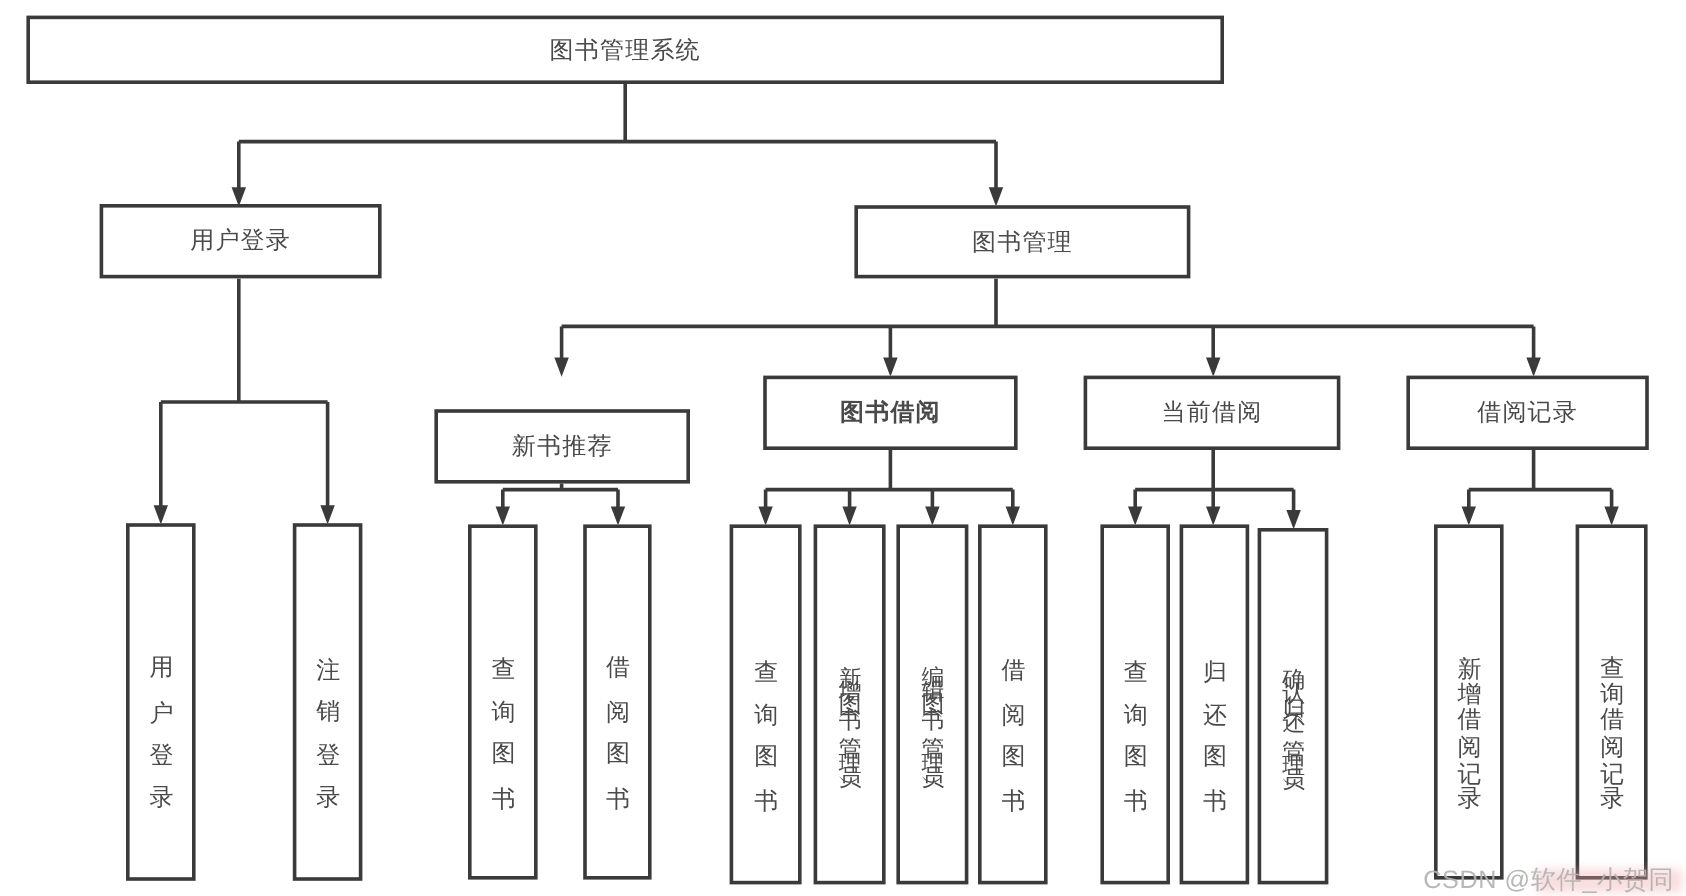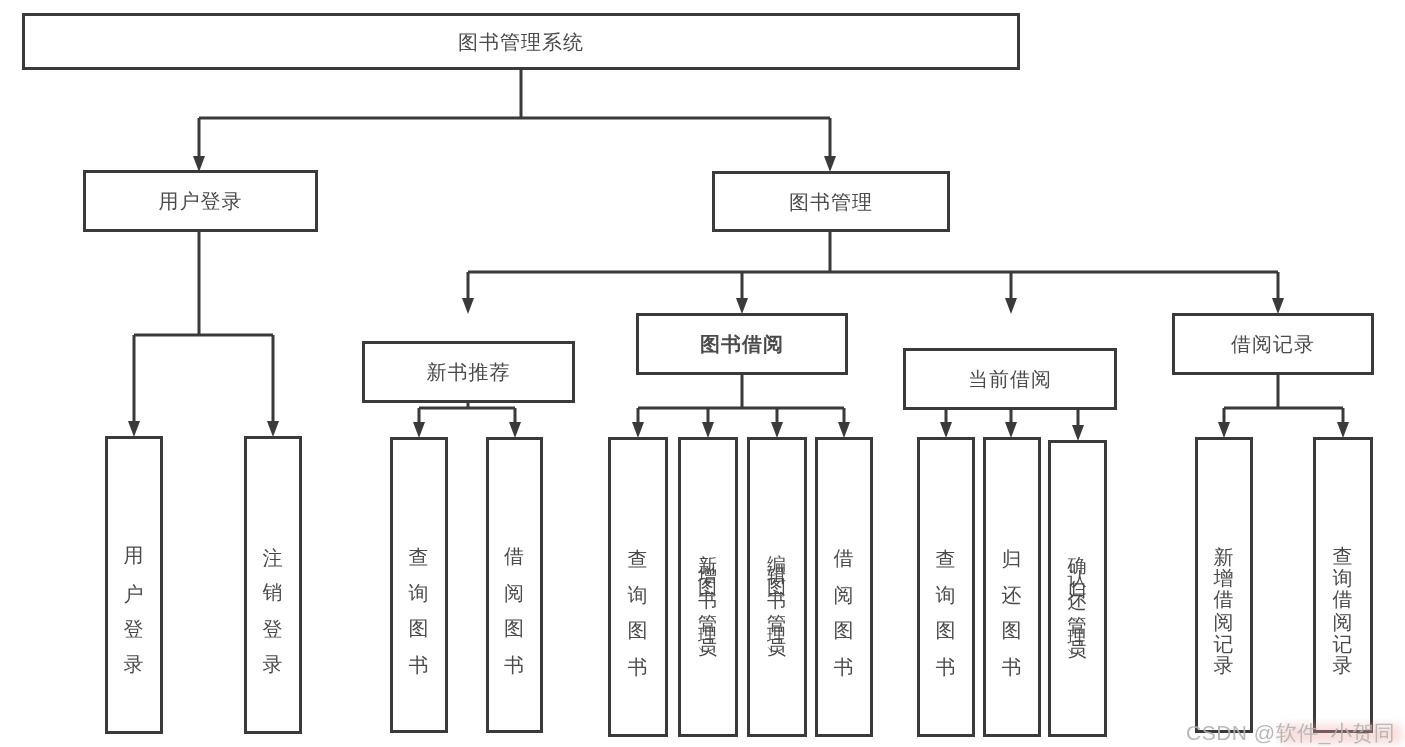--- a/index.html
+++ b/index.html
@@ -71,25 +71,25 @@
       <polygon points="1005,422 1017,422 1011,438"></polygon>
       <polygon points="1072,425 1084,425 1078,441"></polygon>
       <polygon points="1218,422 1230,422 1224,438"></polygon>
       <polygon points="1337,422 1349,422 1343,438"></polygon>
     </g>
   </svg>
 
   <div class="node h" style="left:22px;top:13px;width:998px;height:57px;">图书管理系统</div>
 
   <div class="node h" style="left:83px;top:170px;width:235px;height:62px;">用户登录</div>
-  <div class="node h" style="left:712px;top:171px;width:238px;height:61px;">图书管理</div>
+  <div class="node h" style="left:712px;top:171px;width:280px;height:61px;">图书管理</div>
 
   <div class="node h" style="left:362px;top:313px;width:213px;height:62px;margin-top:28px;">新书推荐</div>
   <div class="node h" style="left:636px;top:313px;width:212px;height:62px;font-weight:bold;">图书借阅</div>
-  <div class="node h" style="left:903px;top:313px;width:214px;height:62px;margin-top:35px;">当前借阅</div>
+  <div class="node h" style="left:903px;top:313px;width:214px;height:62px;">当前借阅</div>
   <div class="node h" style="left:1172px;top:313px;width:202px;height:62px;">借阅记录</div>
 
   <div class="node v v4" style="left:105px;top:436px;width:58px;height:298px;">用户登录</div>
   <div class="node v v4" style="left:244px;top:436px;width:58px;height:298px;">注销登录</div>
 
   <div class="node v v4" style="left:390px;top:437px;width:58px;height:296px;">查询图书</div>
   <div class="node v v4" style="left:486px;top:437px;width:57px;height:296px;">借阅图书</div>
 
   <div class="node v v4" style="left:608px;top:437px;width:60px;height:300px;">查询图书</div>
   <div class="node v v9" style="left:678px;top:437px;width:60px;height:300px;">新增图书（管理员）</div>

